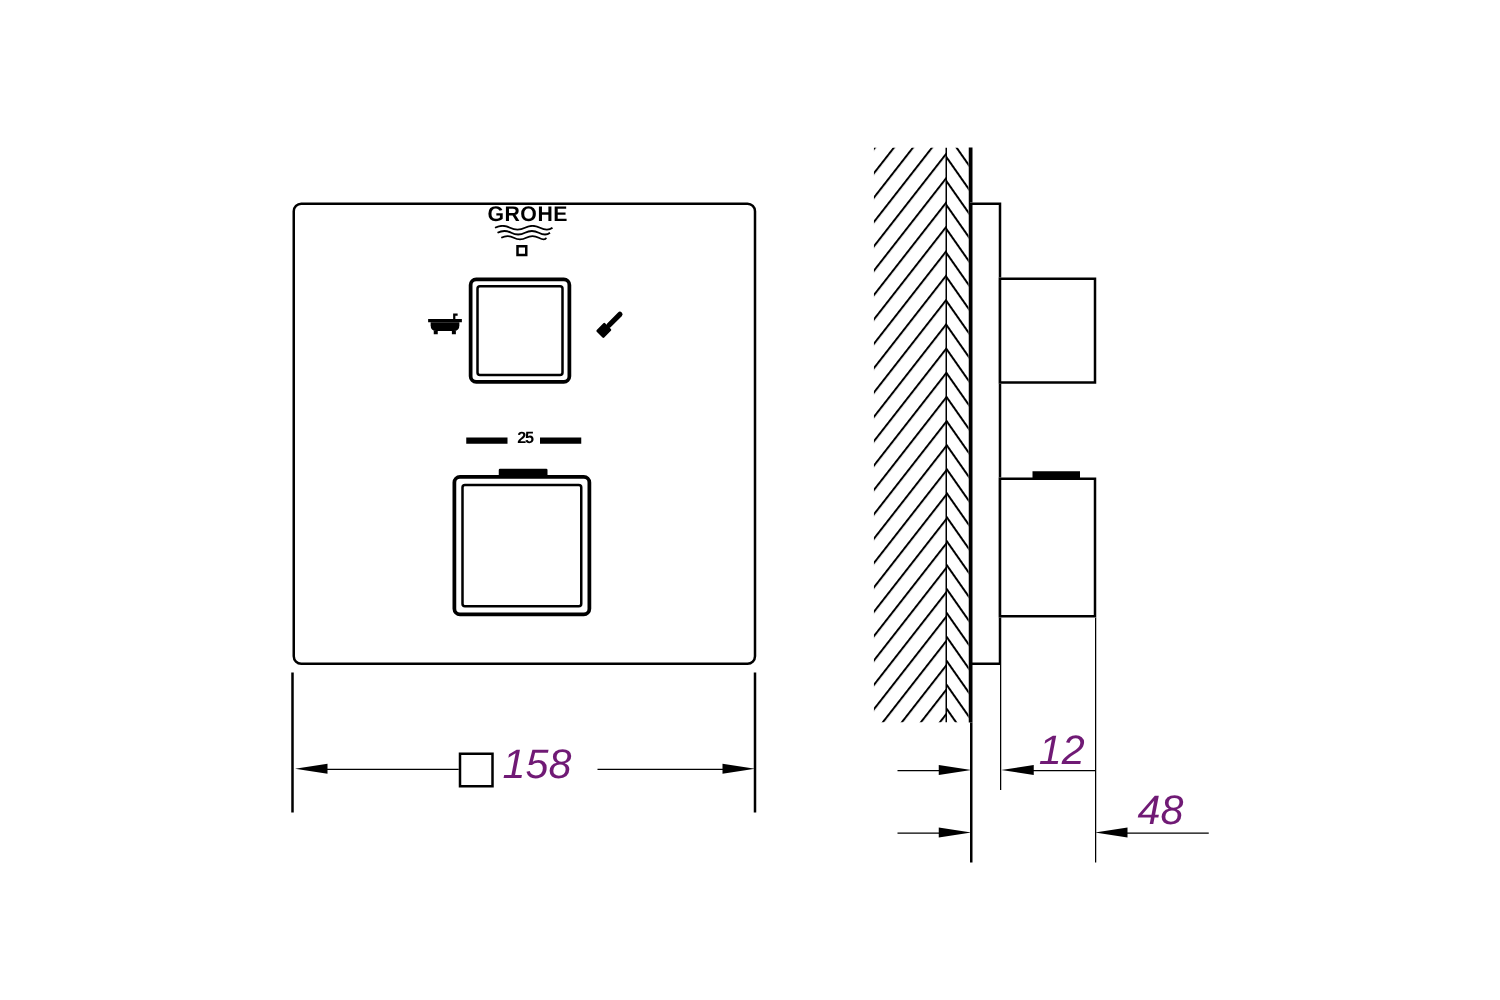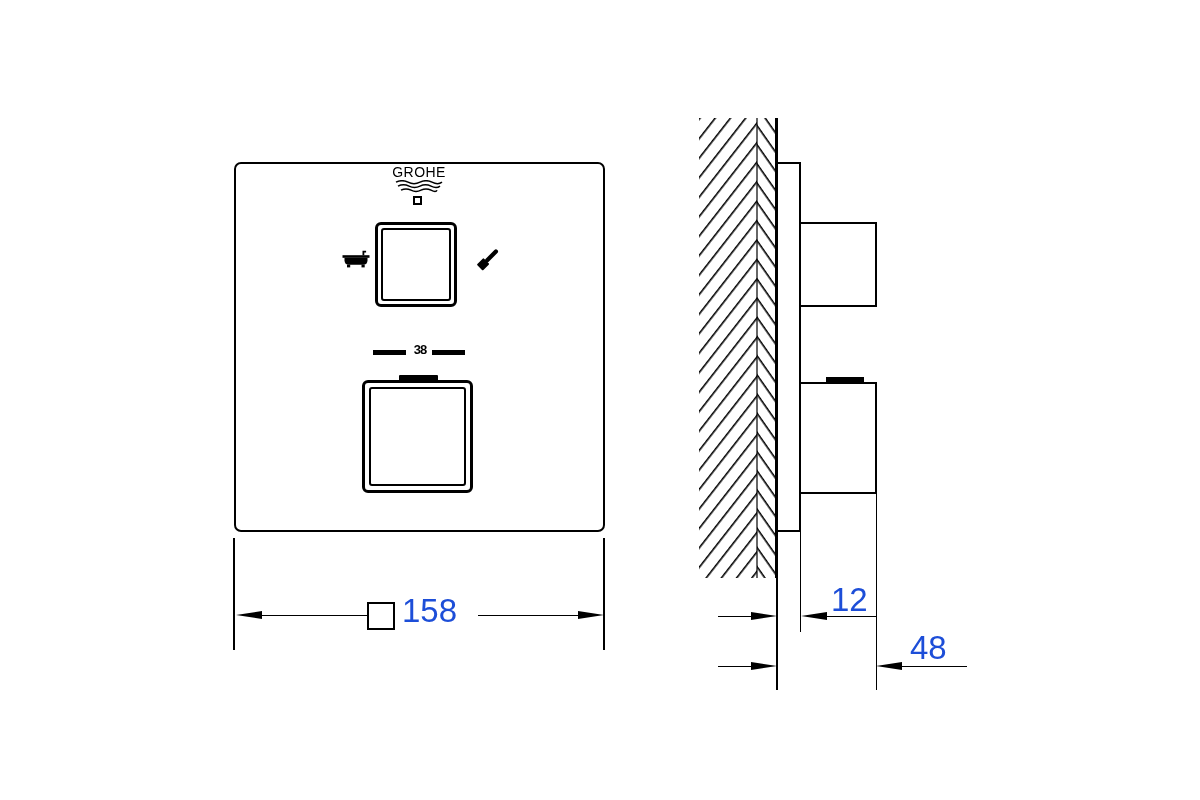--- a/index.html
+++ b/index.html
@@ -8,21 +8,21 @@
     font-family:"Liberation Sans", sans-serif;color:#000;overflow:hidden;
   }
   .abs{position:absolute;}
   
   .plate{
     left:234px;top:162px;width:371px;height:370px;
     border:2.5px solid #000;border-radius:7px;box-sizing:border-box;background:#fff;
   }
   .logo-word{
     left:390px;top:165px;width:58px;text-align:center;
-    font-size:14px;font-weight:400;letter-spacing:.4px;line-height:14px;
+    font-size:17px;font-weight:700;letter-spacing:.4px;line-height:14px;
   }
   .logo-waves{left:395px;top:180px;}
   .logo-square{
     left:413px;top:196px;width:9px;height:9px;border:2.5px solid #000;box-sizing:border-box;
   }
   .knob{border:3px solid #000;border-radius:6px;box-sizing:border-box;background:#fff;}
   .knob-inner{position:absolute;inset:3px;border:2px solid #000;border-radius:3px;}
   .knob-upper{left:375px;top:222px;width:82px;height:85px;}
   .knob-lower{left:362px;top:380px;width:111px;height:113px;border-width:3.5px;}
   .knob-lower .knob-inner{inset:4px;border-width:2.5px;}
@@ -31,21 +31,21 @@
   .temp-label{
     left:404px;top:342px;width:32px;text-align:center;
     font-size:13px;font-weight:900;letter-spacing:-1px;
   }
   
   .dim-line-h{height:1.8px;background:#000;}
   .dim-line-v{width:1.7px;background:#000;}
   .arr{width:0;height:0;border-top:4.5px solid transparent;border-bottom:4.5px solid transparent;}
   .arr-tip-left{border-right:26px solid #000;}
   .arr-tip-right{border-left:26px solid #000;}
-  .dim-text{font-size:33px;color:#1d4ed8;line-height:1;}
+  .dim-text{font-size:33px;color:#701a75;line-height:1;font-style:italic;}
   .square-symbol{
     left:367px;top:602px;width:28px;height:28px;border:2.5px solid #000;box-sizing:border-box;
   }
   
   .wall-face{left:775px;top:118px;width:3px;height:460px;background:#000;}
   .side-plate{
     left:776px;top:162px;width:25px;height:370px;
     border:2.5px solid #000;box-sizing:border-box;background:#fff;z-index:2;
   }
   .side-knob{
@@ -85,21 +85,21 @@
 </svg>
 
 <svg class="abs" style="left:476px;top:245px;" width="27" height="27" viewBox="0 0 27 27">
   <g fill="#000" transform="rotate(-45 12 14)">
     <rect x="0" y="10" width="9.5" height="8.5" rx="1"></rect>
     <rect x="8.5" y="12.2" width="16.5" height="4.2" rx="2.1"></rect>
   </g>
 </svg>
 
 <div class="abs temp-dash" style="left:373px;"></div>
-<div class="abs temp-label">38</div>
+<div class="abs temp-label">25</div>
 <div class="abs temp-dash" style="left:432px;"></div>
 
 <div class="abs grip-tab"></div>
 <div class="abs knob knob-lower">
   <div class="knob-inner"></div>
 </div>
 
 <div class="abs dim-line-v" style="left:233px;top:538px;height:112px;"></div>
 <div class="abs dim-line-v" style="left:603px;top:538px;height:112px;"></div>
 <div class="abs arr arr-tip-left" style="left:236px;top:611px;"></div>

